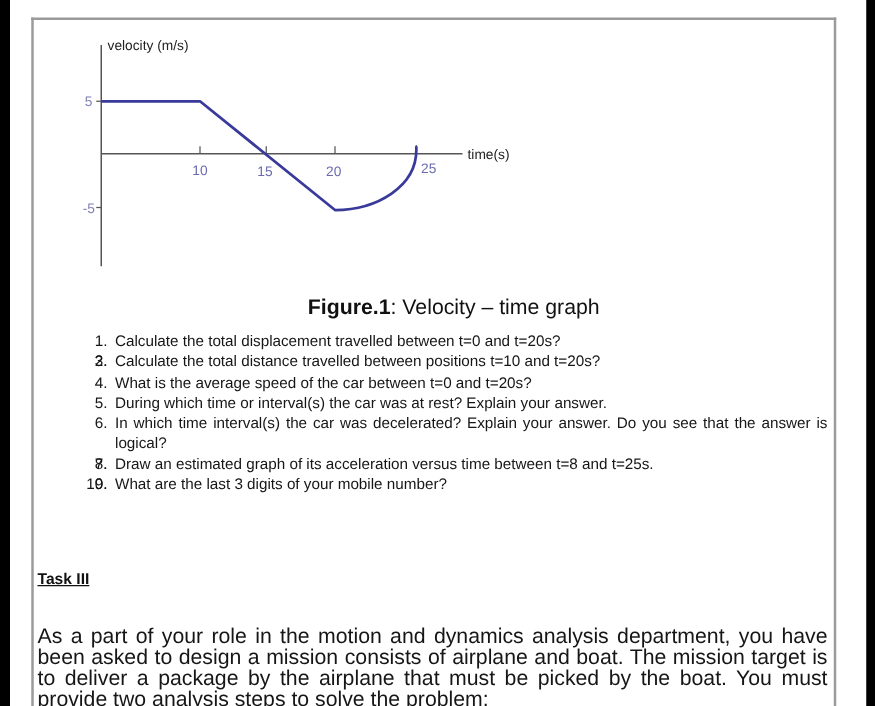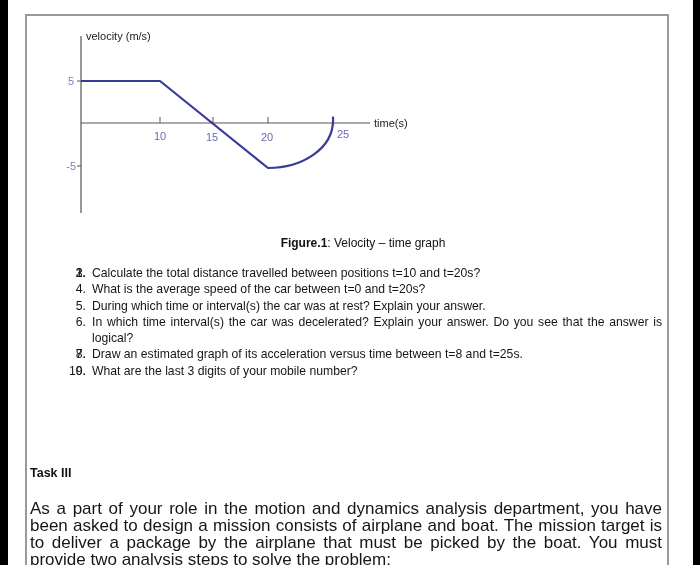--- a/index.html
+++ b/index.html
@@ -12,34 +12,34 @@
     .edge-left { position: absolute; left: 0; top: 0; width: 8px; height: 565px; background: #000; }
     .edge-right { position: absolute; right: 0; top: 0; width: 7px; height: 565px; background: #000; }
     .page-frame {
       position: absolute; left: 25px; top: 14px; width: 644px; height: 560px;
       border-top: 2px solid #9a9a9a; border-left: 2px solid #9a9a9a; border-right: 2px solid #9a9a9a;
       box-sizing: border-box;
     }
     svg.chart { position: absolute; left: 0; top: 0; }
     .caption {
       position: absolute; left: 0; width: 700px; top: 236px;
-      text-align: center; font-size: 12px; color: #111;
+      text-align: center; font-size: 17px; color: #111;
       padding-left: 26px; box-sizing: border-box;
     }
     .caption b { font-weight: bold; }
     ol.questions {
       position: absolute; left: 60px; top: 265px; width: 602px;
       margin: 0; padding: 0; list-style: none;
       font-size: 12.2px; line-height: 16.3px; color: #161616;
     }
     ol.questions li { position: relative; padding-left: 32px; text-align: justify; }
     ol.questions li .num { position: absolute; left: 0; width: 26px; text-align: right; }
     .task-title {
-      position: absolute; left: 30px; top: 466px; font-size: 12.5px; font-weight: bold;
-      color: #111;
+      position: absolute; left: 30px; top: 456px; font-size: 12.5px; font-weight: bold;
+      text-decoration: underline; color: #111;
     }
     .task-body {
       position: absolute; left: 30px; top: 500px; width: 632px;
       font-size: 17px; line-height: 17px; text-align: justify; color: #161616;
     }
   </style>
 </head>
 <body>
 
 <div class="edge-left"></div>
@@ -69,21 +69,21 @@
   <text x="212" y="141" text-anchor="middle" font-family="Liberation Sans, sans-serif" font-size="11" fill="#6a6ab0">15</text>
   <text x="267" y="141" text-anchor="middle" font-family="Liberation Sans, sans-serif" font-size="11" fill="#6a6ab0">20</text>
   <text x="343" y="138" text-anchor="middle" font-family="Liberation Sans, sans-serif" font-size="11" fill="#6a6ab0">25</text>
 </svg>
 
 <div class="caption">
   <b>Figure.1</b><span>: Velocity – time graph</span>
 </div>
 
 <ol class="questions">
-  <li><span class="num">1.</span></li>
+  <li><span class="num">1.</span><span>Calculate the total displacement travelled between t=0 and t=20s?</span></li>
   <li><span class="num">2.</span></li>
   <li><span class="num">3.</span><span>Calculate the total distance travelled between positions t=10 and t=20s?</span></li>
   <li><span class="num">4.</span><span>What is the average speed of the car between t=0 and t=20s?</span></li>
   <li><span class="num">5.</span><span>During which time or interval(s) the car was at rest? Explain your answer.</span></li>
   <li><span class="num">6.</span><span>In which time interval(s) the car was decelerated? Explain your answer. Do you see that the answer is logical?</span></li>
   <li><span class="num">7.</span></li>
   <li><span class="num">8.</span><span>Draw an estimated graph of its acceleration versus time between t=8 and t=25s.</span></li>
   <li><span class="num">9.</span></li>
   <li><span class="num">10.</span><span>What are the last 3 digits of your mobile number?</span></li>
 </ol>

